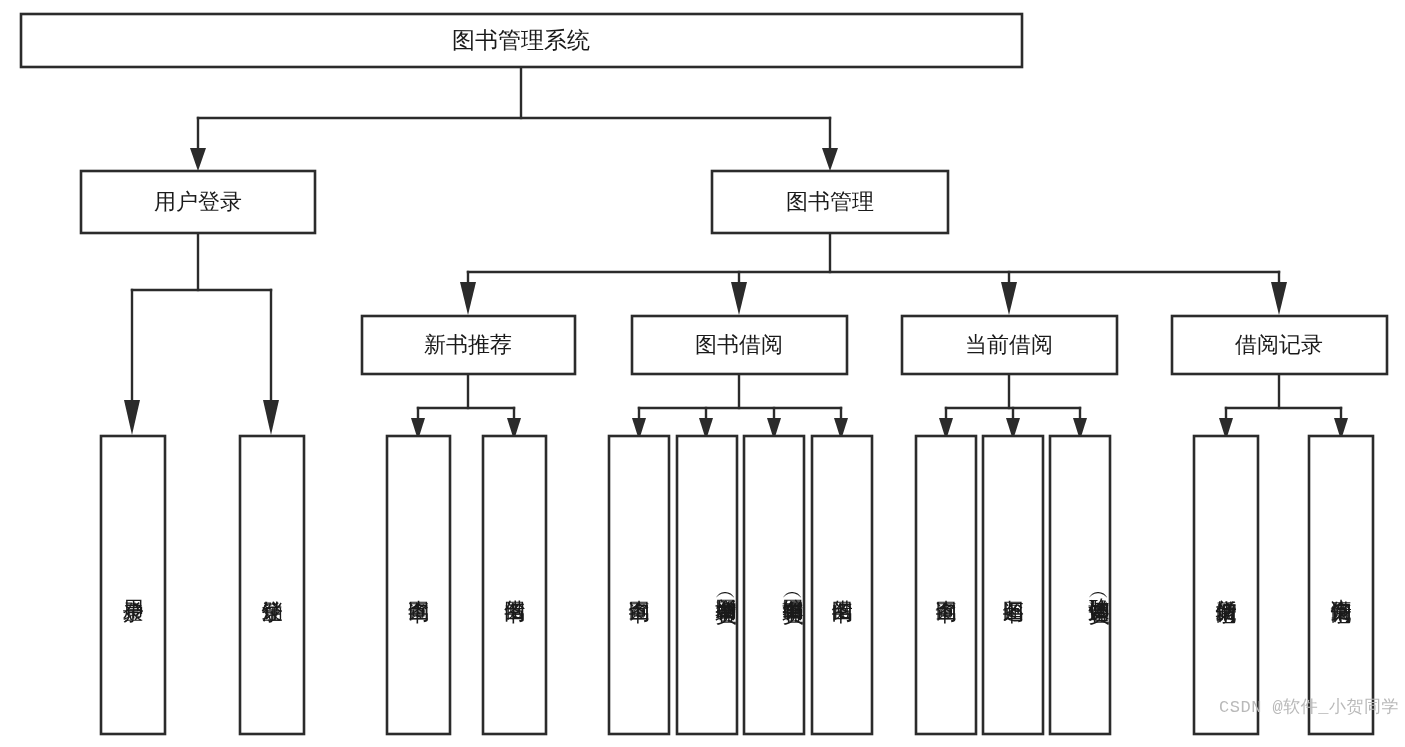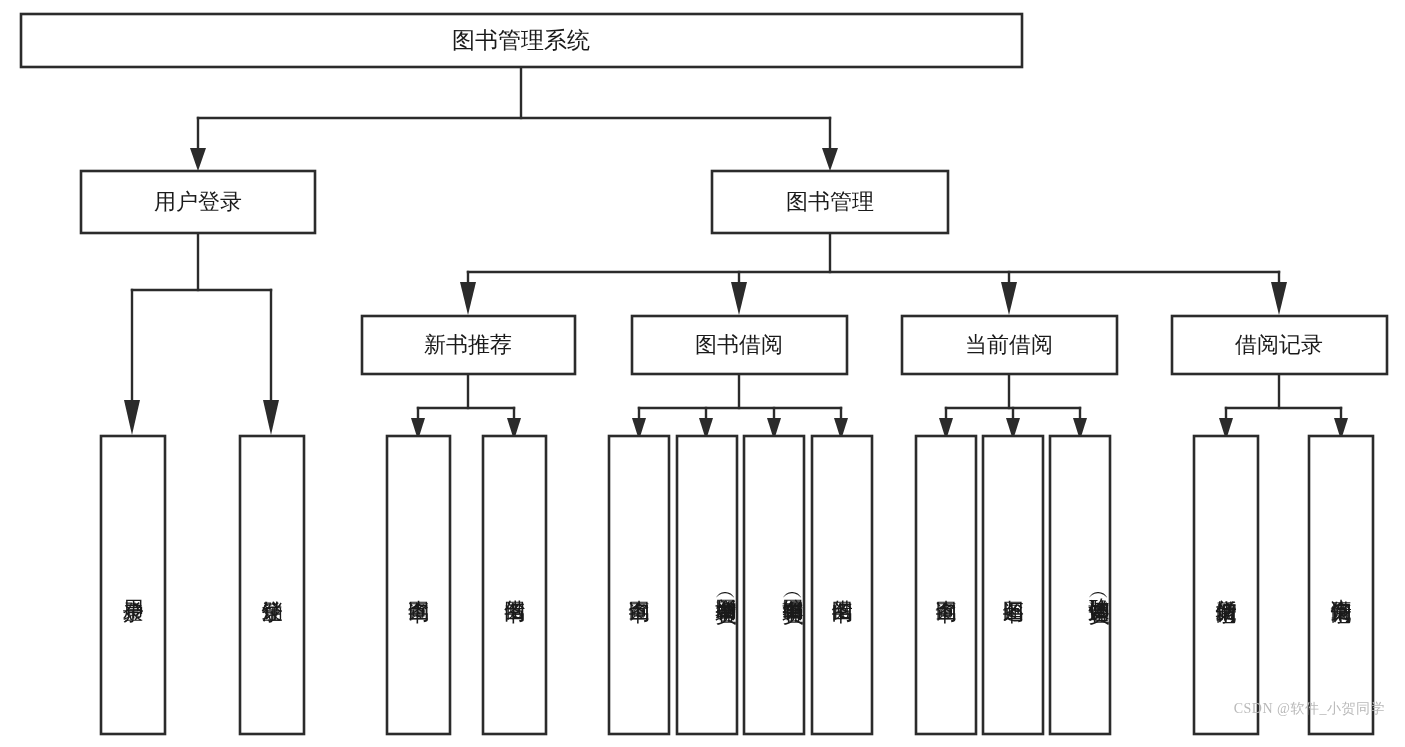--- a/index.html
+++ b/index.html
@@ -66,24 +66,24 @@
     color: #1a1a1a;
     letter-spacing: 1px;
     display: flex;
     align-items: center;
     justify-content: center;
     white-space: nowrap;
     pointer-events: none;
   }
   .watermark {
     position: absolute;
-    right: 20px;
+    right: 6px;
     bottom: 6px;
-    font-family: Liberation Serif, serif;
-    font-size: 14px;
+    font-family: Liberation Mono, monospace;
+    font-size: 17px;
     color: #b9b9b9;
     letter-spacing: 0.5px;
     white-space: nowrap;
   }
 </style>
 </head>
 <body>
 
 <div id="diagram-root">
 

